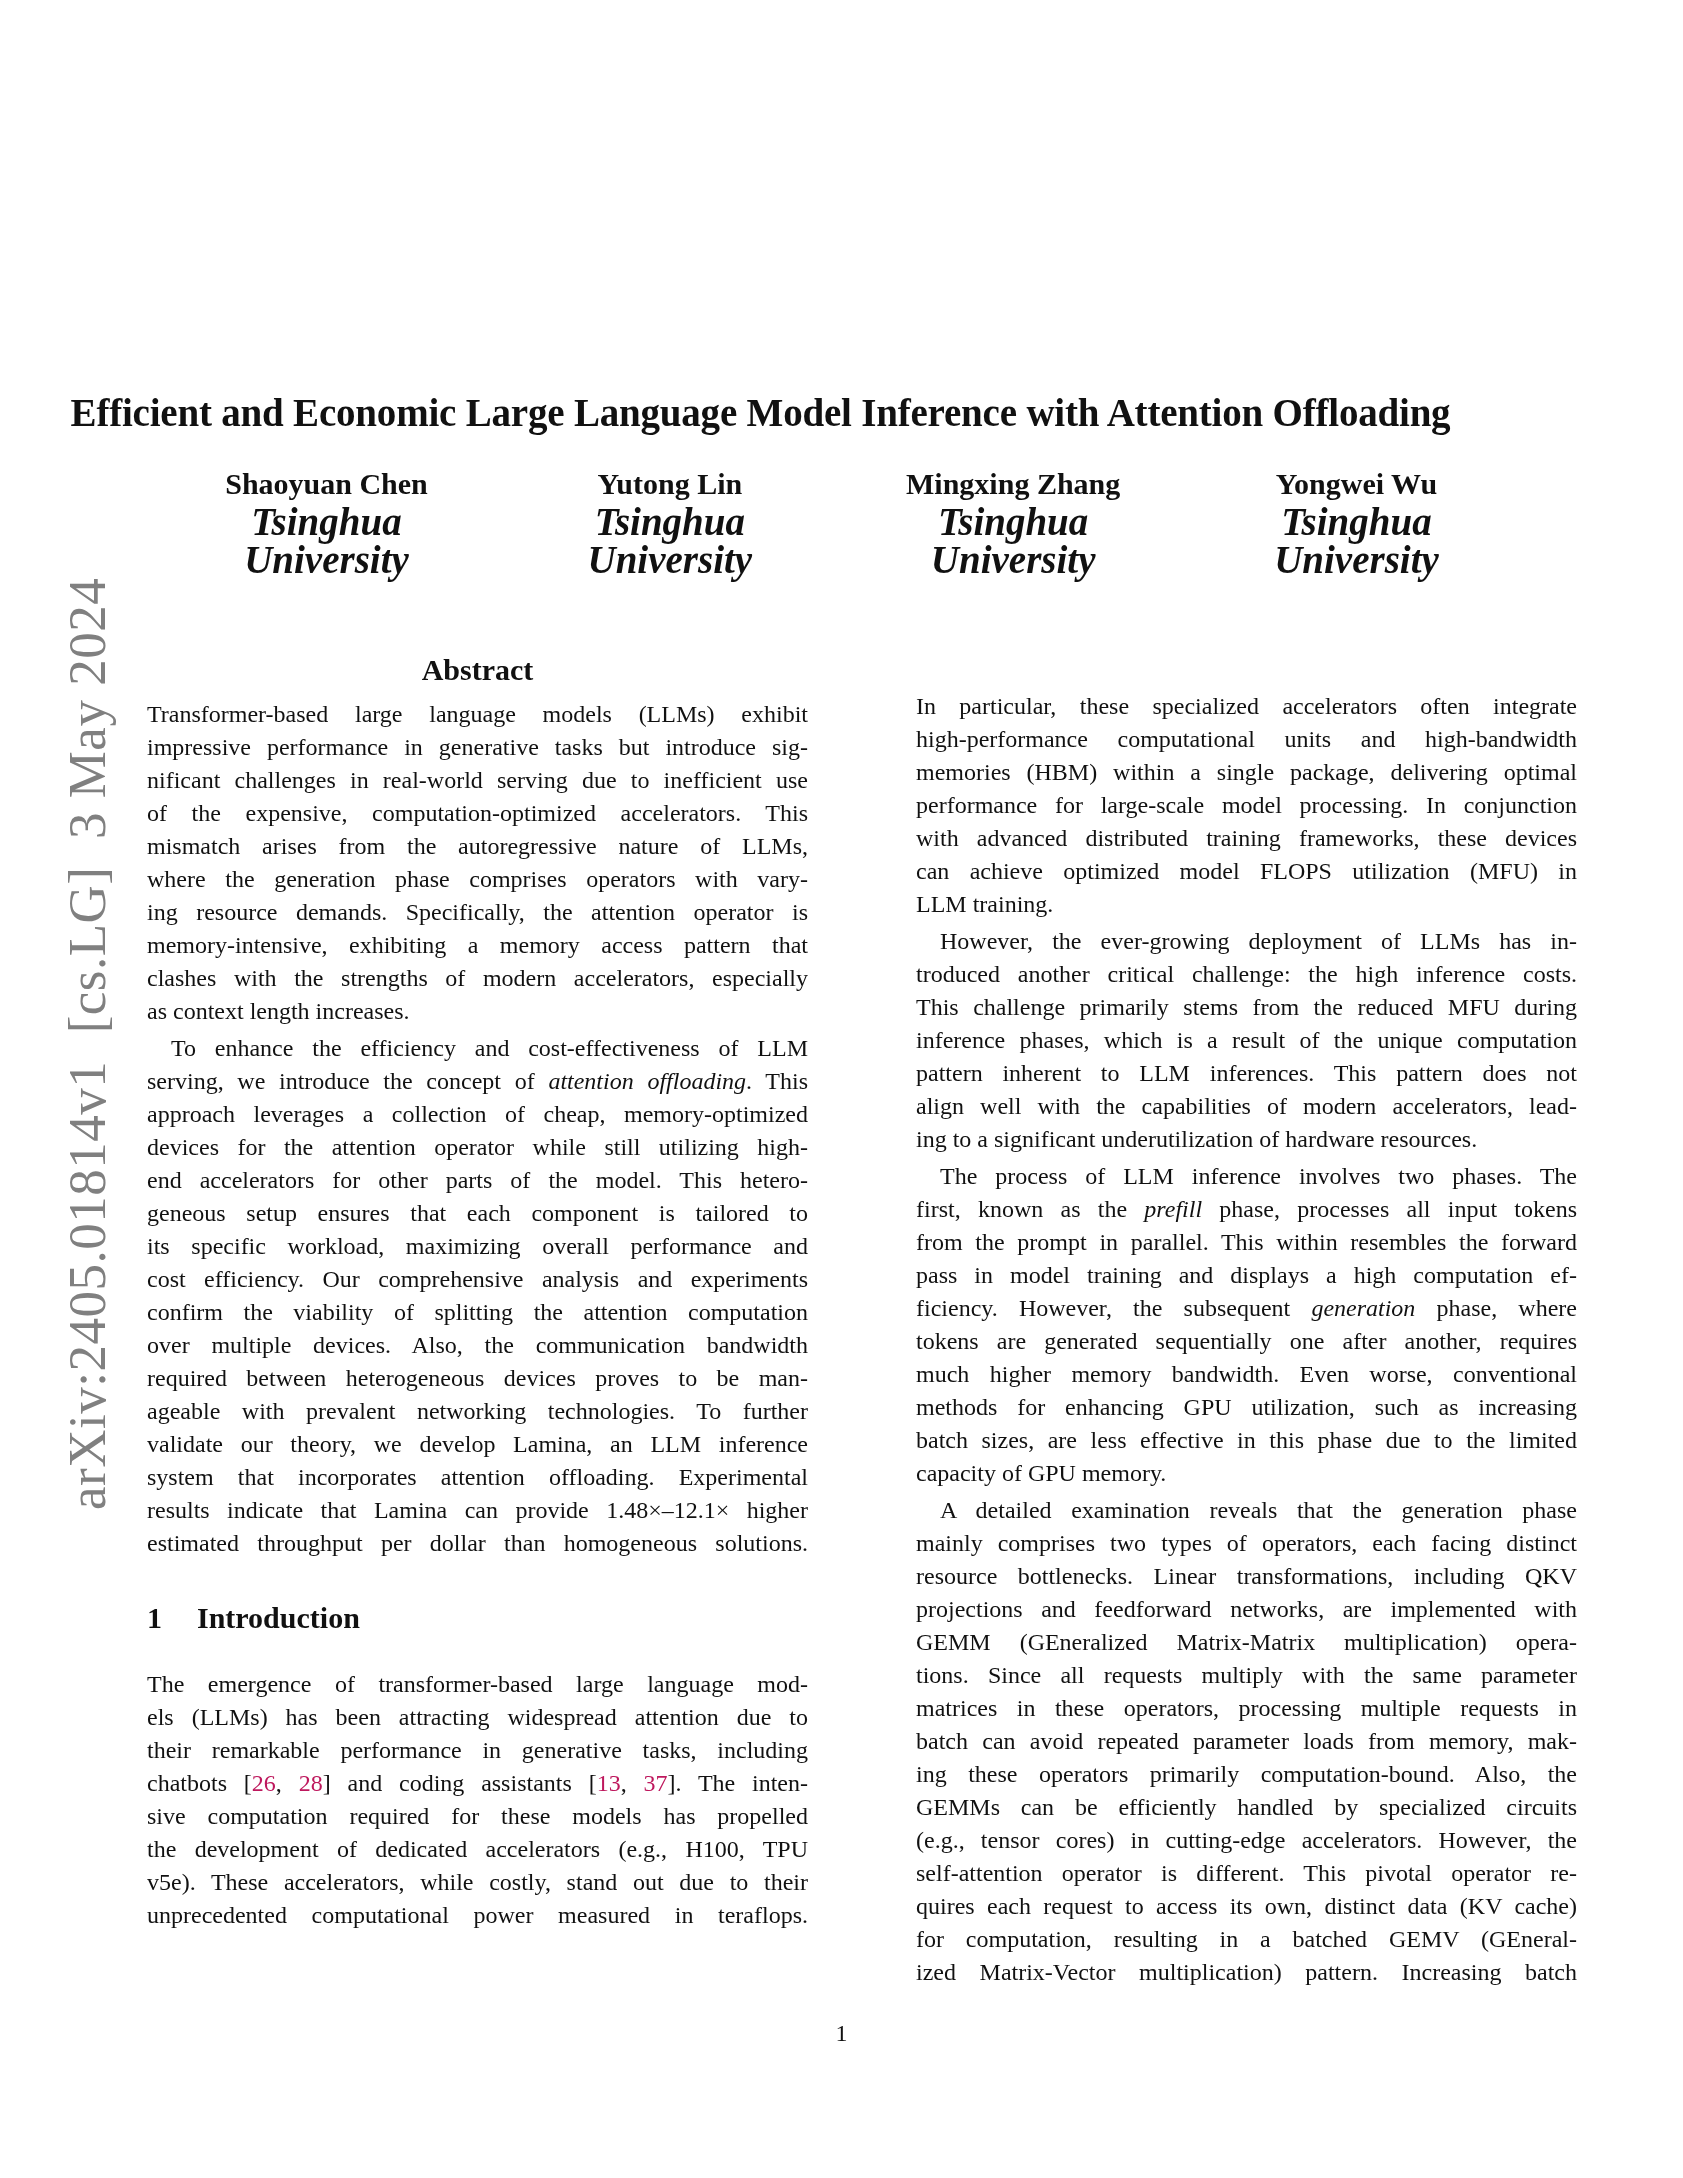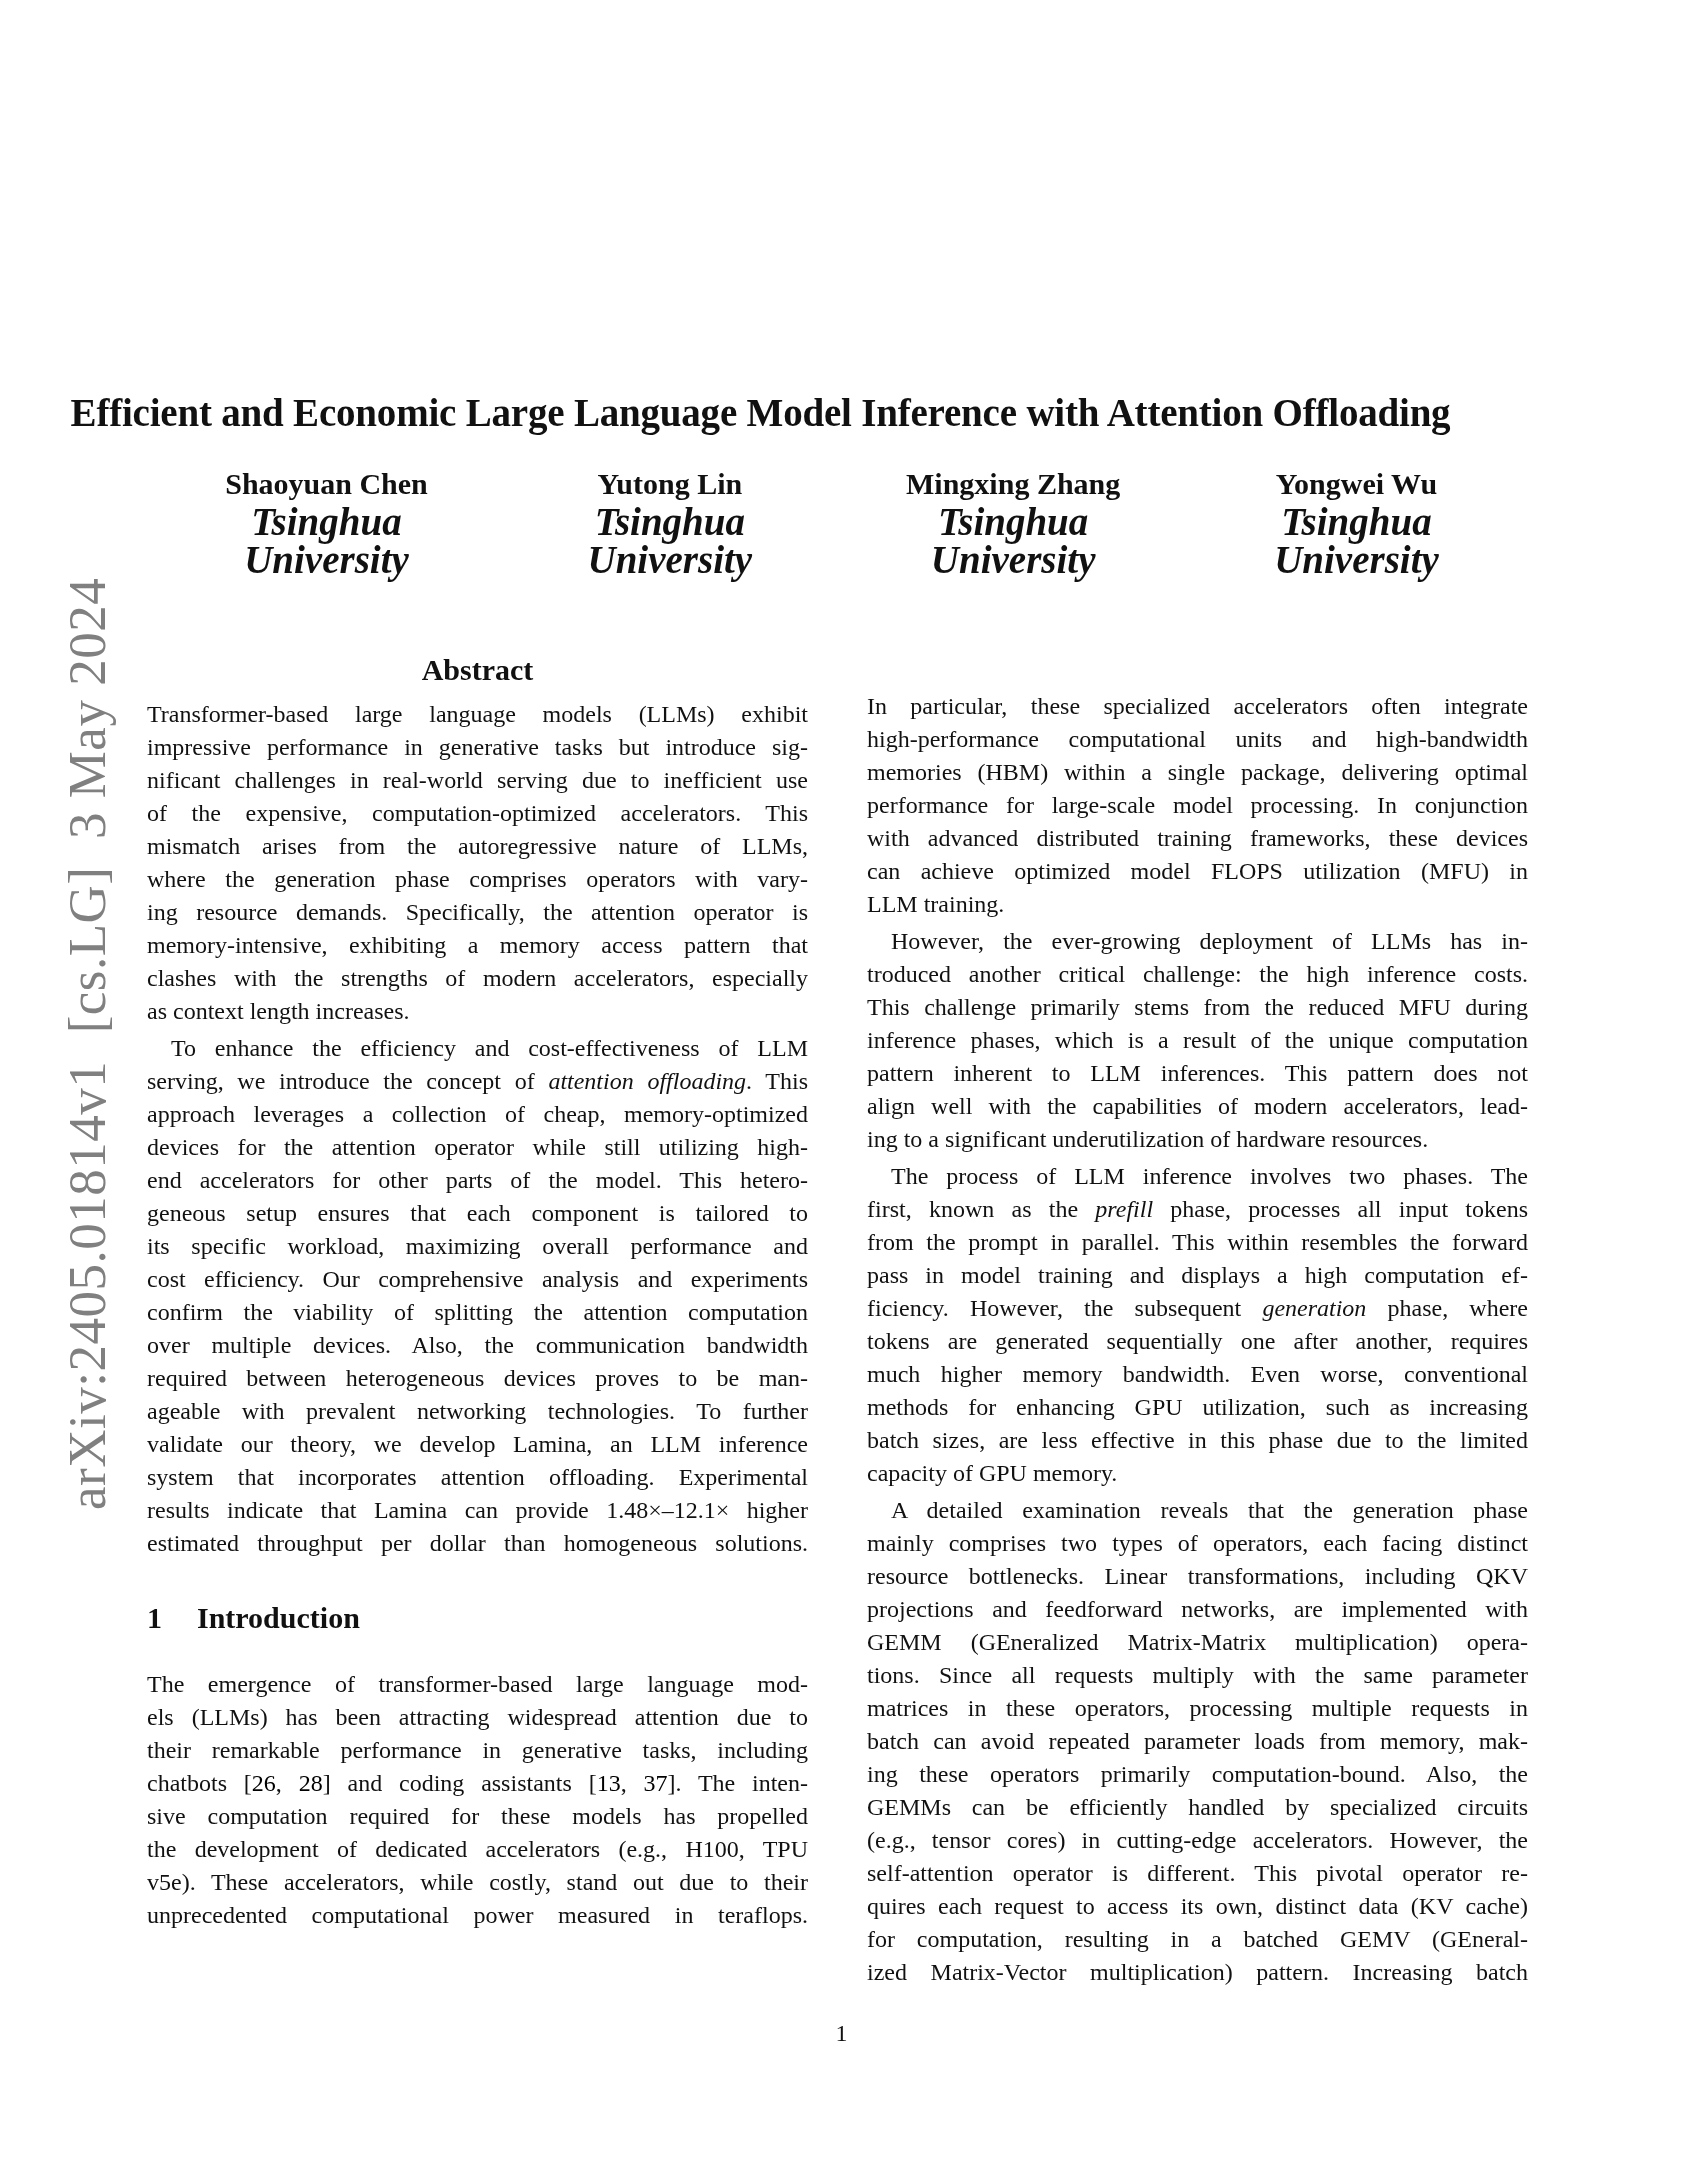--- a/index.html
+++ b/index.html
@@ -8,27 +8,27 @@
   .arxiv-stamp { position:absolute; left:57px; top:1510px; transform-origin:0 0; transform:rotate(-90deg);
          font-family:"Liberation Serif", serif; font-size:53px; color:#808080; white-space:pre; letter-spacing:0.5px; }
   .title { position:absolute; left:0; width:1521px; top:364px; text-align:center;
          font-weight:bold; font-size:39px; letter-spacing:-0.2px; }
   .authors { position:absolute; top:465px; left:183px; width:1317px; display:flex; justify-content:space-between; }
   .author { text-align:center; width:287px;font-weight:bold; }
   .author-name { font-size:30px; line-height:38px; }
   .author-aff { font-size:39px; line-height:38px; font-style:italic; }
   .col { position:absolute; width:661px; font-size:24px; line-height:33px; text-align:justify; hyphens:manual; }
   .col.left { left:147px; top:650px; }
-  .col.right { left:867px; top:690px; }
+  .col.right { left:916px; top:690px; }
   .abstract-heading { text-align:center; font-weight:bold; font-size:30px; line-height:40px; margin:0 0 8px 0; }
   p { margin:0; }
   p + p { margin-top:4px; }
   .section-heading { font-weight:bold; font-size:30px; line-height:40px; margin:38px 0 30px 0; }
   .section-heading .num { display:inline-block; width:50px; }
-  .cite { color:#000000; }
+  .cite { color:#be185d; }
   em { font-style:italic; }
   .page-number { position:absolute; left:0; width:1683px; top:2020px; text-align:center; font-size:24px; }
   .line { display:block; text-align:justify; text-align-last:justify; white-space:nowrap; }
   .line.last { text-align-last:left; }
 </style>
 </head>
 <body>
 
 <div class="arxiv-stamp">arXiv:2405.01814v1  [cs.LG]  3 May 2024</div>
 

